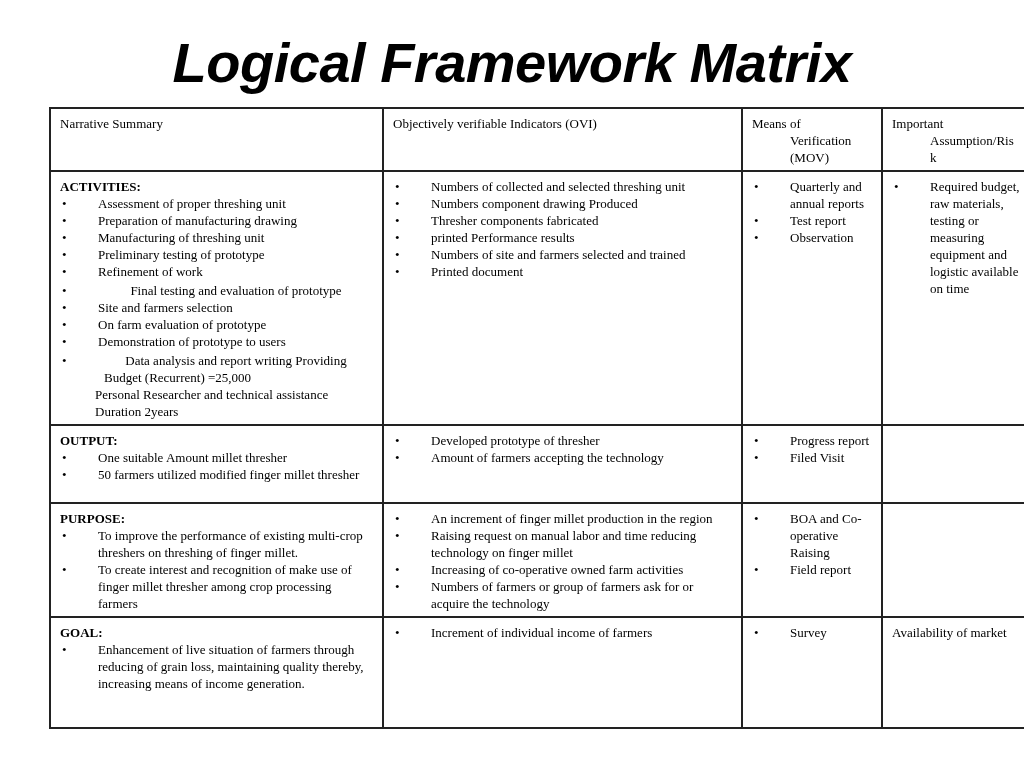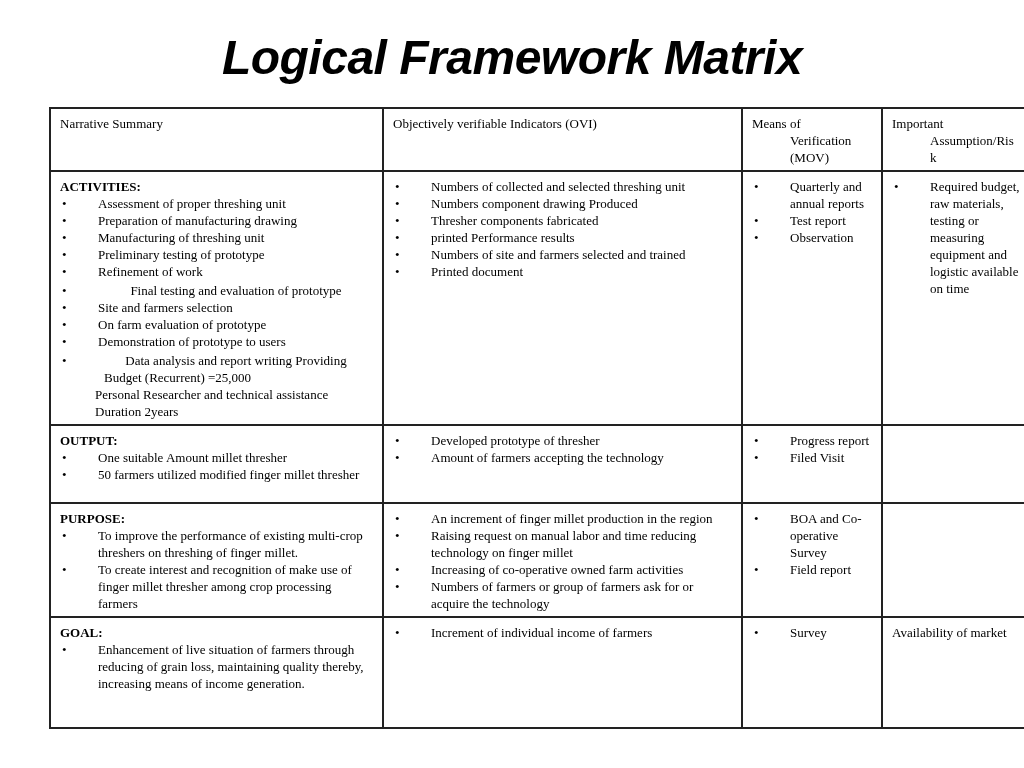--- a/index.html
+++ b/index.html
@@ -1,20 +1,20 @@
 <!DOCTYPE html>
 <html><head>
   <meta charset="utf-8">
   <style>
     html, body { margin: 0; padding: 0; background: #ffffff; }
     body { width: 1024px; height: 768px; position: relative; overflow: hidden; }
     .title {
       position: absolute; left: 0; top: 30px; width: 1024px; text-align: center;
       font-family: "Liberation Sans", sans-serif; font-weight: bold; font-style: italic;
-      font-size: 48px; color: #000; letter-spacing: -0.5px;
+      font-size: 56px; color: #000; letter-spacing: -0.5px;
     }
     table.lfm {
       position: absolute; left: 19px; top: 107px; width: 987px;
       border-collapse: collapse; table-layout: fixed;
       font-family: "Liberation Serif", serif; font-size: 13px; color: #000;
       line-height: 17px;
       margin-left: 30px;
     }
     table.lfm td {
       border: 2px solid #222; vertical-align: top; padding: 6px 8px 4px 9px;
@@ -138,21 +138,21 @@
     <td>
       <ul class="b">
         <li>An increment of  finger millet production in the region</li>
         <li>Raising request on manual labor and time reducing technology on finger millet</li>
         <li>Increasing of co-operative owned  farm activities</li>
         <li>Numbers of farmers or group of farmers ask for or acquire the technology</li>
       </ul>
     </td>
     <td>
       <ul class="b">
-        <li>BOA and Co-operative Survey</li>
+        <li>BOA and Co-operative Raising</li>
         <li>Field report</li>
       </ul>
     </td>
     <td></td>
   </tr>
 
   <tr style="height:111px;">
     <td>
       <div class="section">GOAL:</div>
       <ul class="b">

